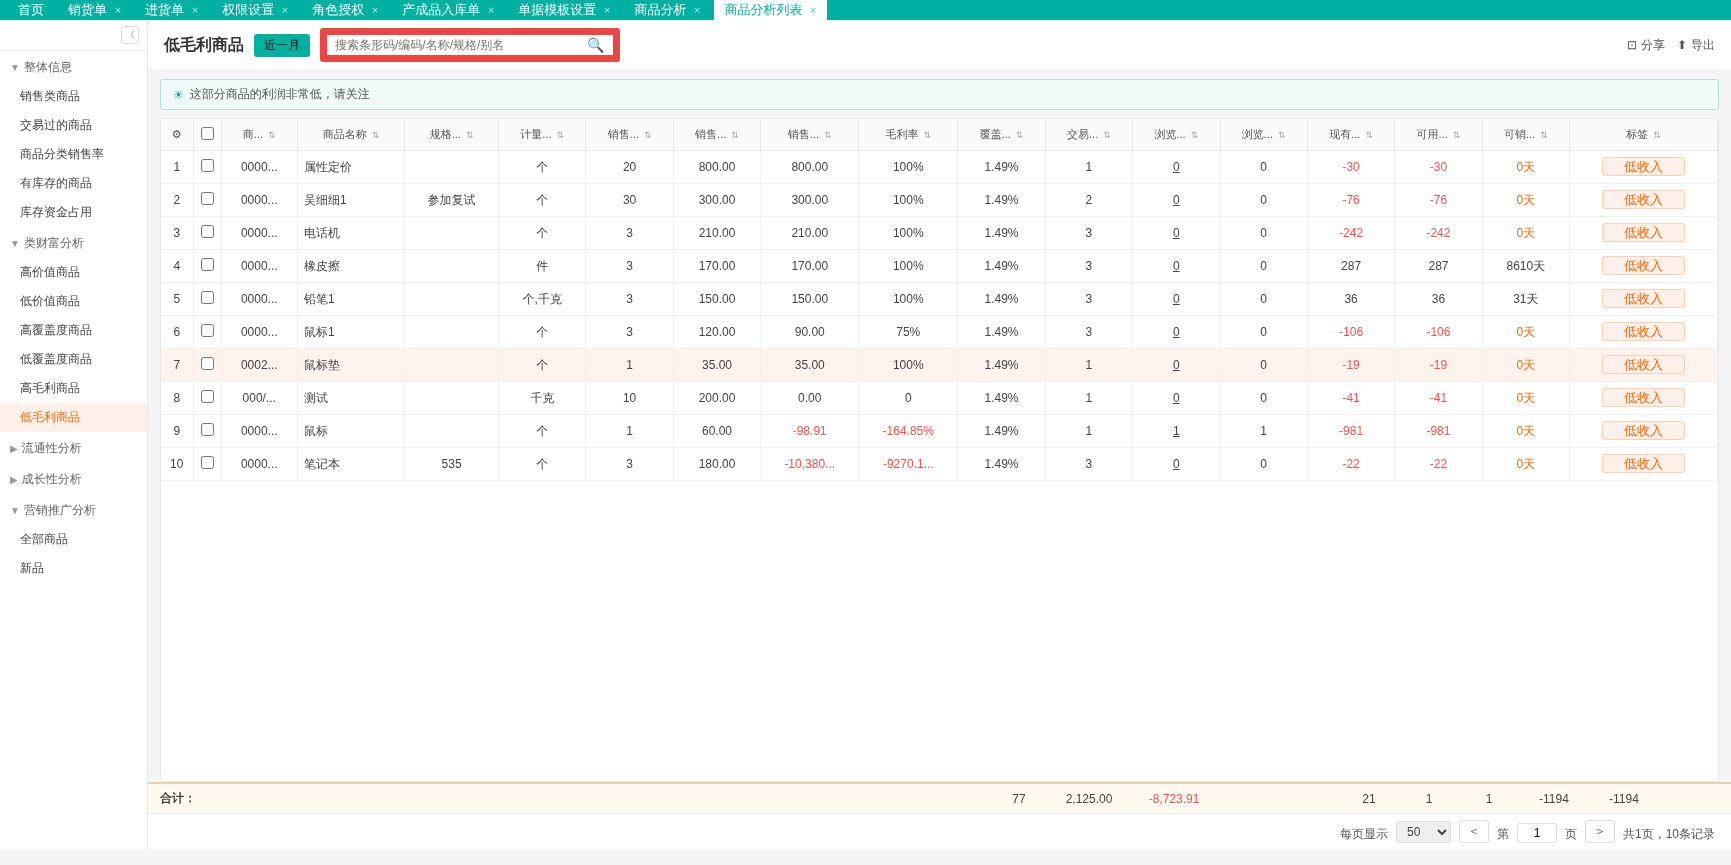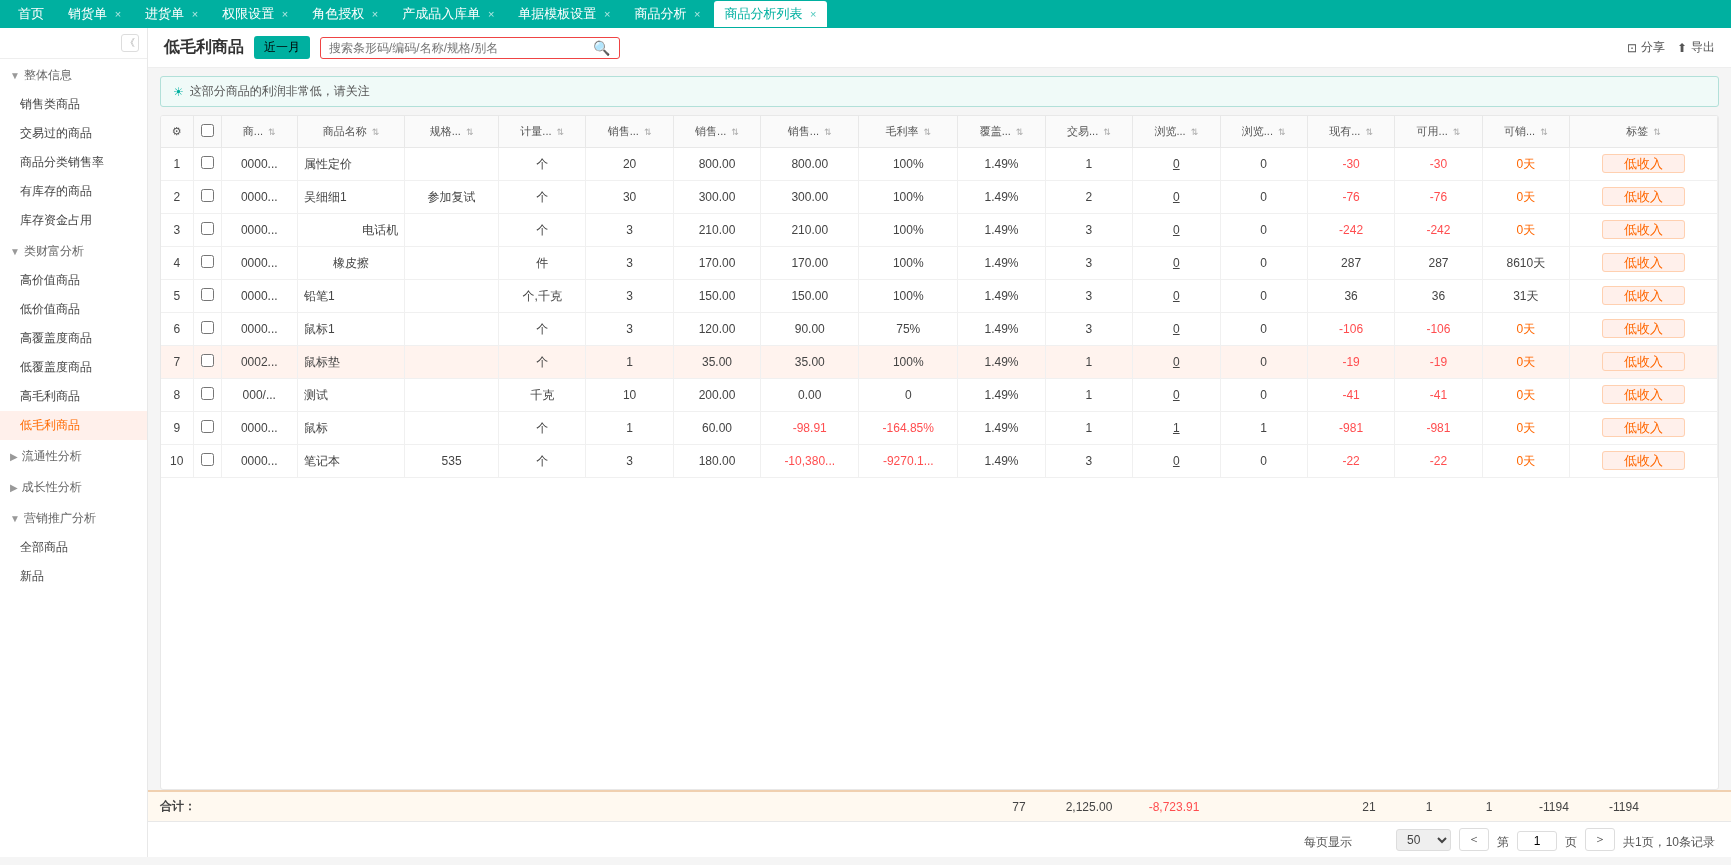--- a/index.html
+++ b/index.html
@@ -3,21 +3,21 @@
   <meta charset="utf-8">
   <style>
     * { box-sizing: border-box; margin: 0; padding: 0; }
     body { font-family: 'Microsoft YaHei', Arial, sans-serif; font-size: 12px; background: #f5f5f5; color: #333; overflow: hidden; }
 
     
     .top-nav {
       background: #00b0a0;
       display: flex;
       align-items: center;
-      height: 28px;
+      height: 20px;
       padding: 0 8px;
       gap: 4px;
     }
     .top-nav .nav-item {
       color: #fff;
       padding: 4px 10px;
       cursor: pointer;
       font-size: 13px;
       white-space: nowrap;
       border-radius: 3px;
@@ -85,21 +85,21 @@
       color: #000000;
       border: none;
       border-radius: 3px;
       padding: 3px 10px;
       font-size: 12px;
       cursor: pointer;
     }
     .search-box {
       display: flex;
       align-items: center;
-      border: 1px solid #ef4444;
+      border: 7px solid #ef4444;
       border-radius: 3px;
       padding: 2px 8px;
       background: #fff;
       flex: 1;
       max-width: 300px;
     }
     .search-box input {
       border: none;
       outline: none;
       font-size: 12px;
@@ -223,21 +223,20 @@
       gap: 8px;
       font-size: 12px;
       color: #555;
     }
     .page-size-select {
       border: 1px solid #ddd;
       border-radius: 3px;
       padding: 2px 6px;
       font-size: 12px;
       color: #444;
-      margin-left: 36px;
     }
     .page-btn {
       border: 1px solid #ddd;
       background: #fff;
       border-radius: 3px;
       padding: 2px 8px;
       cursor: pointer;
       font-size: 12px;
       color: #555;
     }
@@ -424,41 +423,41 @@
       <td>0</td>
       <td class="text-red">-76</td>
       <td class="text-red">-76</td>
       <td class="text-orange">0天</td>
       <td><span class="tag-low-income">低收入</span></td>
     </tr>
             <tr>
       <td>3</td>
       <td><input type="checkbox" style=""></td>
       <td>0000...</td>
-      <td style="text-align:right;">电话机</td>
+      <td style="text-align:left;">电话机</td>
       <td></td>
       <td>个</td>
       <td>3</td>
       <td>210.00</td>
       <td class="">210.00</td>
       <td class="">100%</td>
       <td>1.49%</td>
       <td>3</td>
       <td class="underline">0</td>
       <td>0</td>
       <td class="text-red">-242</td>
       <td class="text-red">-242</td>
       <td class="text-orange">0天</td>
       <td><span class="tag-low-income">低收入</span></td>
     </tr>
             <tr>
       <td>4</td>
       <td><input type="checkbox" style=""></td>
       <td>0000...</td>
-      <td style="text-align:center;">橡皮擦</td>
+      <td style="text-align:left;">橡皮擦</td>
       <td></td>
       <td>件</td>
       <td>3</td>
       <td>170.00</td>
       <td class="">170.00</td>
       <td class="">100%</td>
       <td>1.49%</td>
       <td>3</td>
       <td class="underline">0</td>
       <td>0</td>

